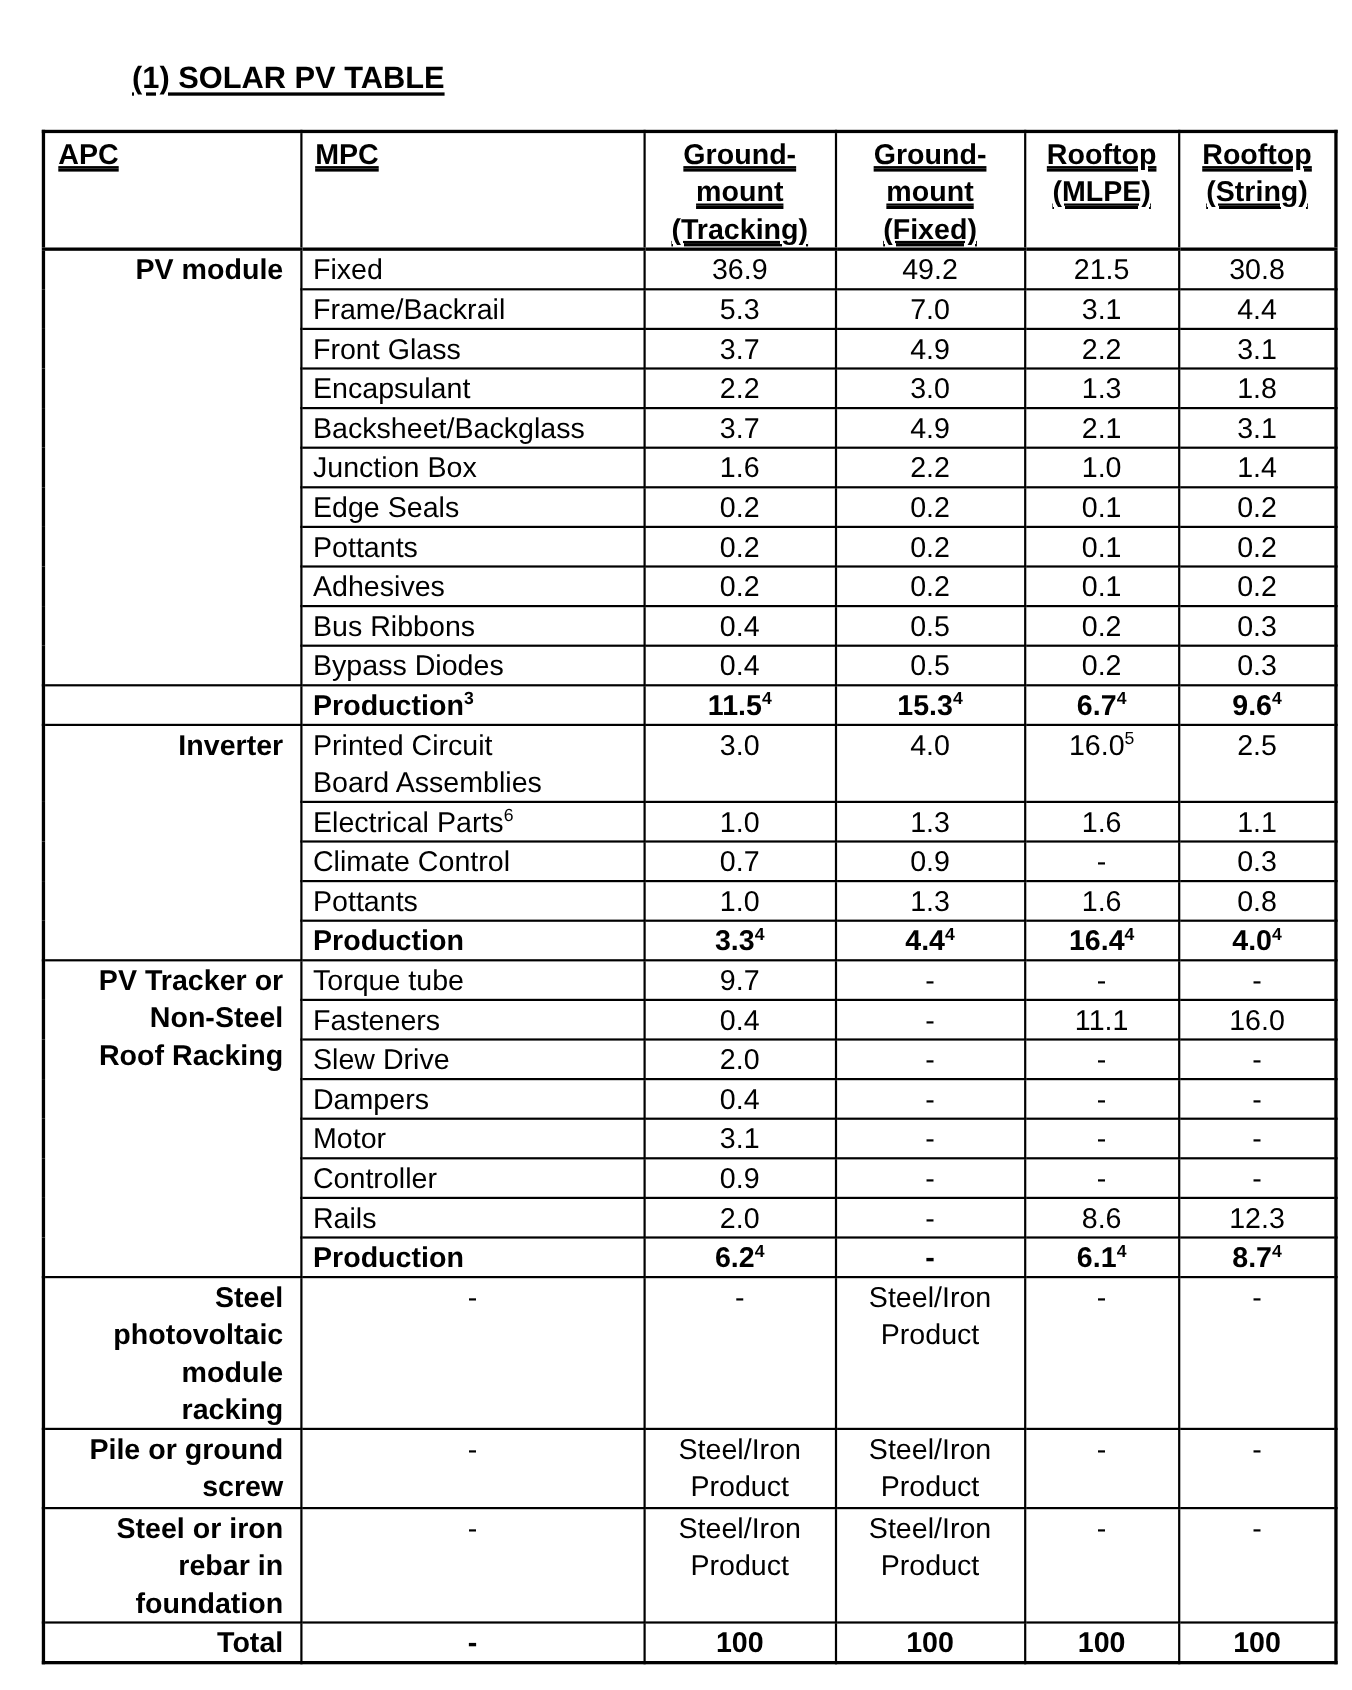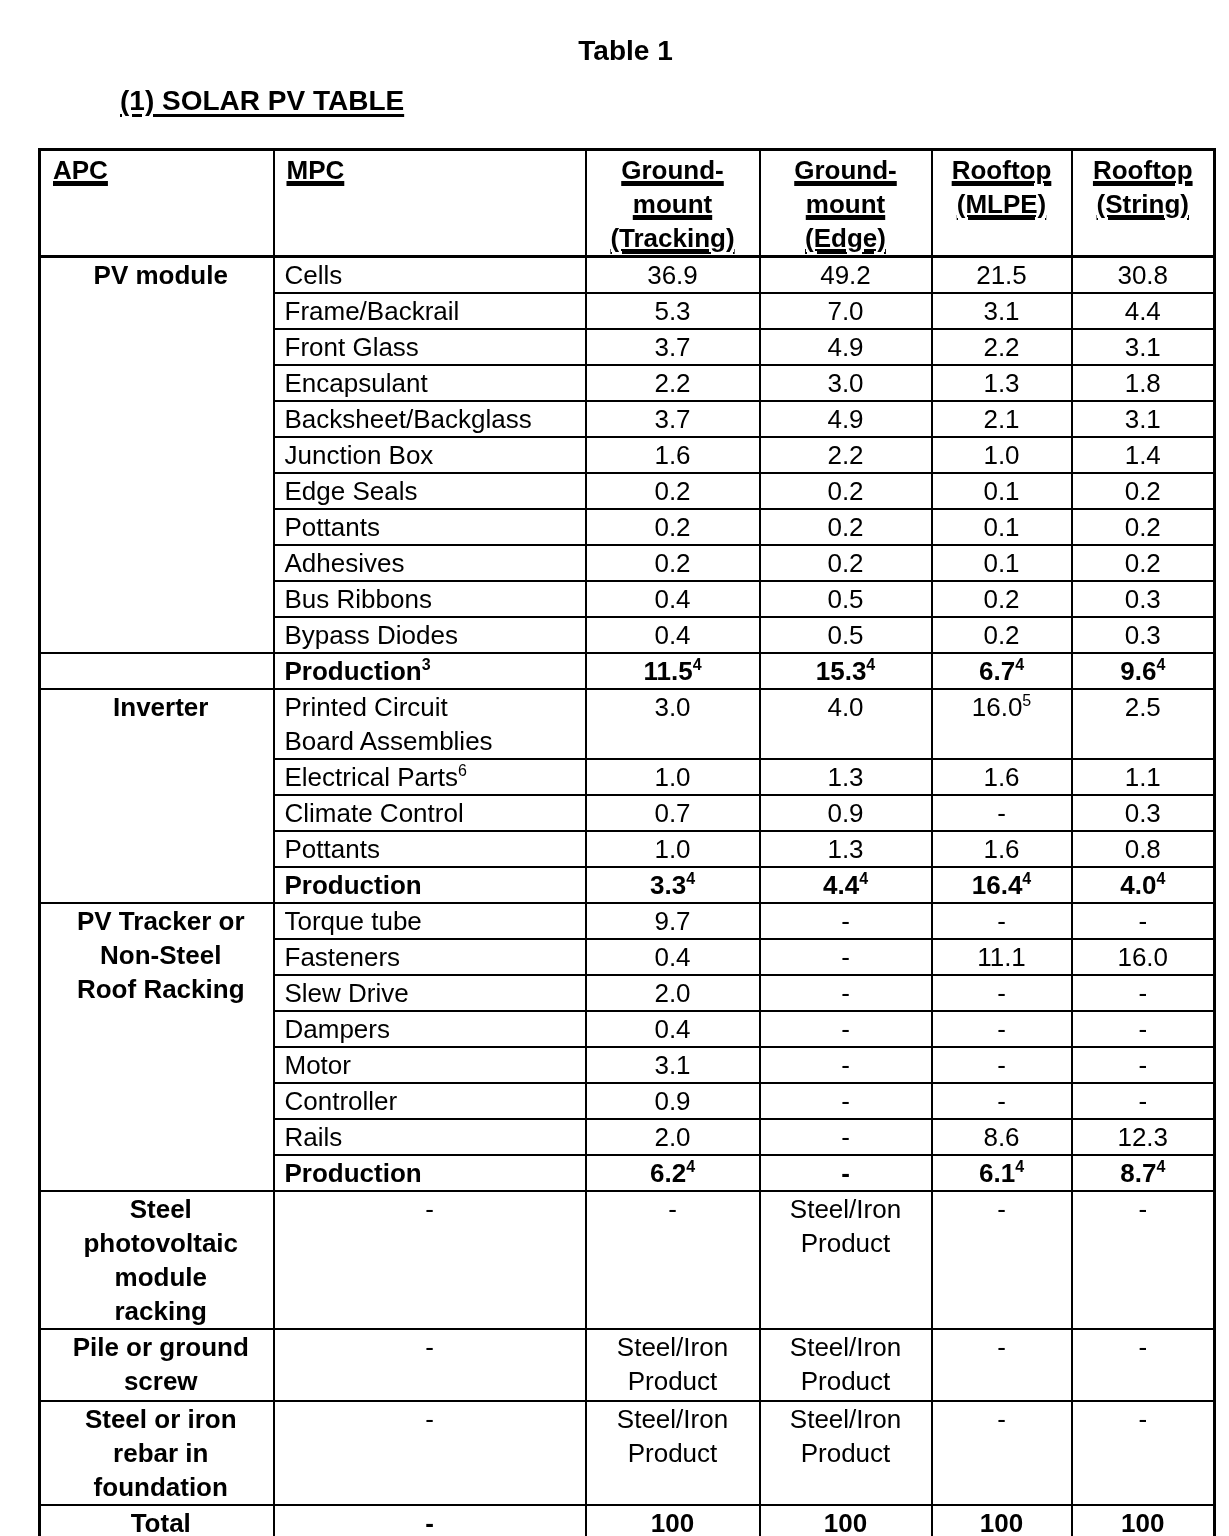--- a/index.html
+++ b/index.html
@@ -24,37 +24,36 @@
   }
   col.c-apc{width:234px} col.c-mpc{width:312px} col.c-t{width:174px}
   col.c-f{width:172px} col.c-m{width:140px} col.c-s{width:143px}
   th,td {
     border:2px solid #000; vertical-align:top; padding:0;
     font-size:26px; line-height:34px; overflow:hidden;
   }
   thead th { border-bottom:3px solid #000; font-weight:bold; text-align:center; padding-top:2px;text-decoration:underline; }
   th.hl { text-align:left; padding-left:12px; }
   .u { text-decoration:underline; text-decoration-thickness:2.5px; text-underline-offset:4px; }
-  td.a { font-weight:bold; text-align:center; padding-left:12px; padding-right:4px; }
+  td.a { font-weight:bold; text-align:right; padding-left:12px; padding-right:15px; }
   td.m { text-align:left; padding-left:10px; padding-right:4px; }
   td.n { text-align:center; }
   tr { height:34px; }
   tr.r-pcba { height:70px; }
   tr.r-steel { height:114px; }
   tr.r-pile { height:72px; }
   tr.r-rebar { height:95px; }
   tr.bold td { font-weight:bold; }
   td.reg { font-weight:400; }
   sup.sp { font-size:16px; line-height:0; vertical-align:super; }
 </style>
 </head>
 <body>
 
 <div class="page">
-  <div class="doc-title">Table 1</div>
   <div><span class="doc-heading">(1) SOLAR PV TABLE</span></div>
 
   <table class="pv">
     <colgroup>
       <col class="c-apc">
         <col class="c-mpc">
         <col class="c-t">
         <col class="c-f">
         <col class="c-m">
         <col class="c-s">
@@ -64,36 +63,36 @@
         <th class="hl"><span class="u">APC</span></th>
         <th class="hl"><span class="u">MPC</span></th>
         <th>
           <div class="u">Ground-</div>
           <div class="u">mount</div>
           <div class="u">(Tracking)</div>
         </th>
         <th>
           <div class="u">Ground-</div>
           <div class="u">mount</div>
-          <div class="u">(Edge)</div>
+          <div class="u">(Fixed)</div>
         </th>
         <th>
           <div class="u">Rooftop</div>
           <div class="u">(MLPE)</div>
         </th>
         <th>
           <div class="u">Rooftop</div>
           <div class="u">(String)</div>
         </th>
       </tr>
     </thead>
     <tbody>
       <tr>
         <td class="a" rowspan="11">PV module</td>
-        <td class="m">Cells</td>
+        <td class="m">Fixed</td>
         <td class="n">36.9</td>
         <td class="n">49.2</td>
         <td class="n">21.5</td>
         <td class="n">30.8</td>
       </tr>
       <tr>
         <td class="m">Frame/Backrail</td>
         <td class="n">5.3</td>
         <td class="n">7.0</td>
         <td class="n">3.1</td>

